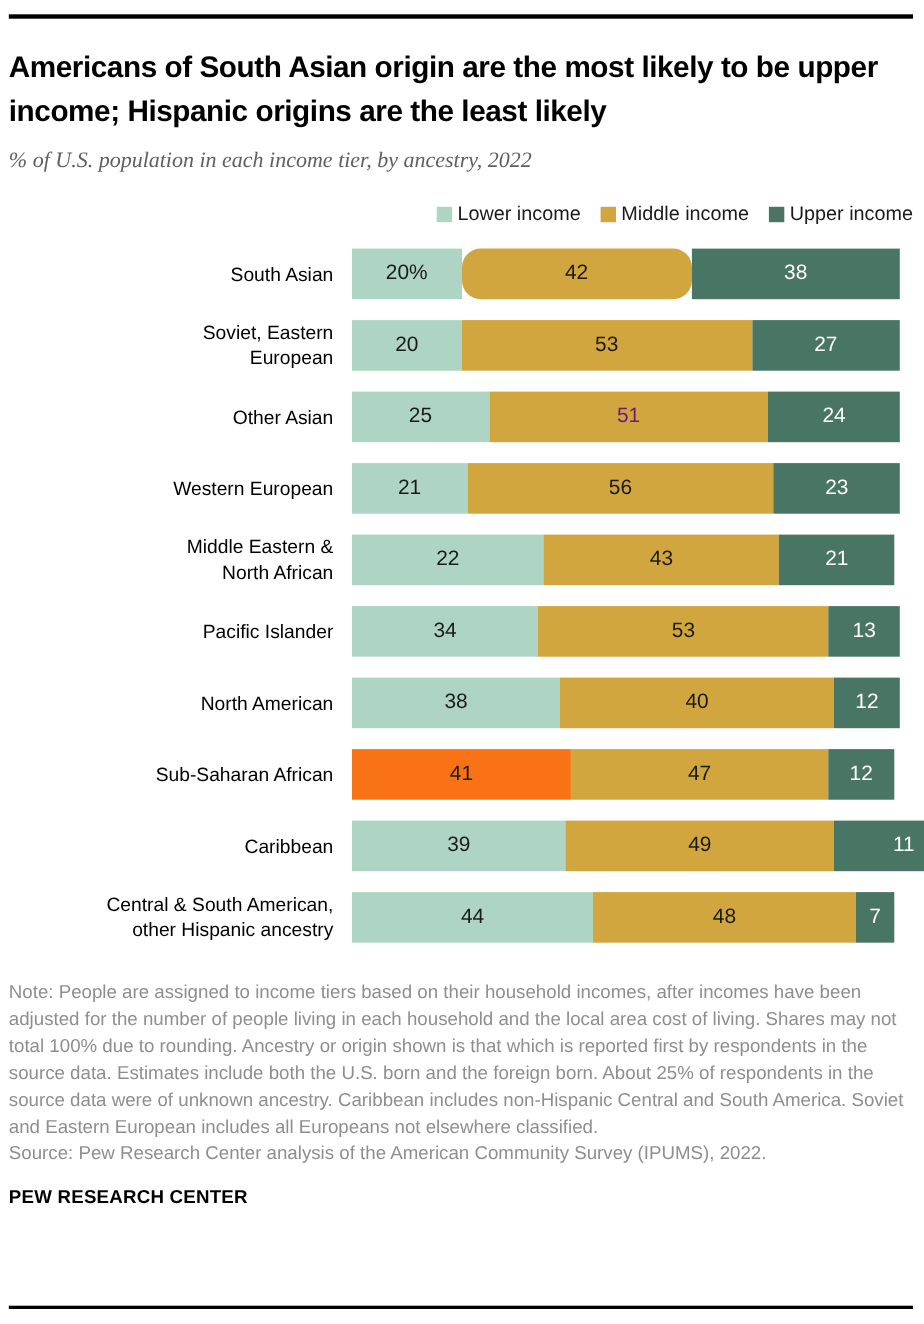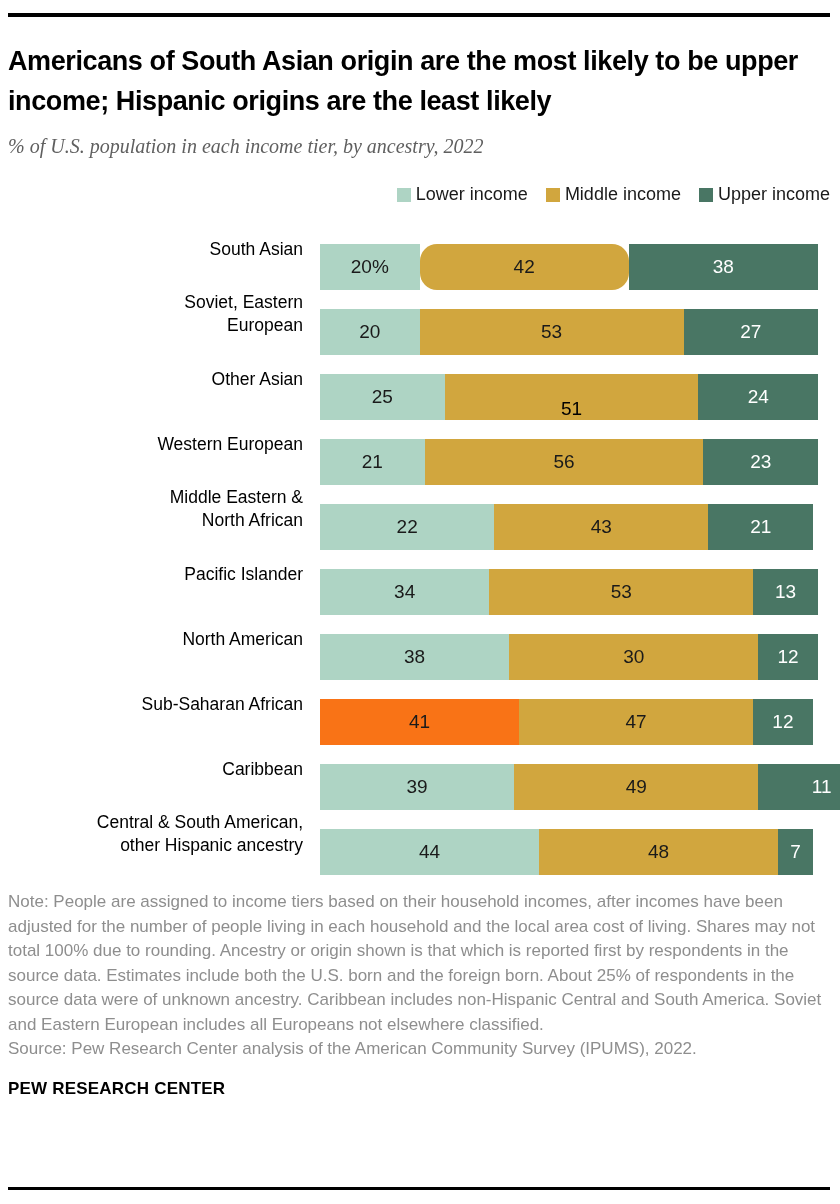--- a/index.html
+++ b/index.html
@@ -36,21 +36,21 @@
   .row{display:flex;align-items:center;height:46px;margin-bottom:19px;}
   .row:last-child{margin-bottom:0;}
   .rowlabel{
     width:295px;padding-right:17px;flex:none;
     text-align:right;font-size:17.5px;line-height:23px;color:#000;
     white-space:pre-line;
   }
   .bar{display:flex;height:46px;flex:none;}
   .seg{
     height:46px;display:flex;align-items:center;justify-content:center;
-    font-size:19px;overflow:hidden;margin-top:18px;
+    font-size:19px;overflow:hidden;
   }
   .note{
     margin:33px 0 0 0;
     font-size:17px;line-height:24.5px;color:#8e8e8e;
     max-width:824px;
   }
   .source{margin:0;font-size:17px;line-height:24.5px;color:#8e8e8e;}
   .brand{
     margin:17px 0 0 0;
     font-size:17px;font-weight:700;color:#000;letter-spacing:0.2px;
@@ -109,21 +109,21 @@
             <span>27</span>
           </div>
         </div>
       </div>
       <div class="row">
         <div class="rowlabel">Other Asian</div>
         <div class="bar">
           <div class="seg" style="width: 124.5px; background: rgb(174, 212, 196); color: rgb(26, 26, 26);">
             <span>25</span>
           </div>
-          <div class="seg" style="width: 253.98px; background: rgb(209, 166, 62); color: #000000; align-items: flex-end;">
+          <div class="seg" style="width: 253.98px; background: rgb(209, 166, 62); color: #701a75;">
             <span>51</span>
           </div>
           <div class="seg" style="width: 119.52px; background: rgb(73, 118, 100); color: rgb(255, 255, 255);">
             <span>24</span>
           </div>
         </div>
       </div>
       <div class="row">
         <div class="rowlabel">Western European</div>
         <div class="bar">
@@ -167,21 +167,21 @@
           </div>
         </div>
       </div>
       <div class="row">
         <div class="rowlabel">North American</div>
         <div class="bar">
           <div class="seg" style="width: 189.24px; background: rgb(174, 212, 196); color: rgb(26, 26, 26);">
             <span>38</span>
           </div>
           <div class="seg" style="width: 249px; background: rgb(209, 166, 62); color: rgb(26, 26, 26);">
-            <span>30</span>
+            <span>40</span>
           </div>
           <div class="seg" style="width: 59.76px; background: rgb(73, 118, 100); color: rgb(255, 255, 255);">
             <span>12</span>
           </div>
         </div>
       </div>
       <div class="row">
         <div class="rowlabel">Sub-Saharan African</div>
         <div class="bar">
           <div class="seg" style="width: 199px; background: #f97316; color: rgb(26, 26, 26);">

